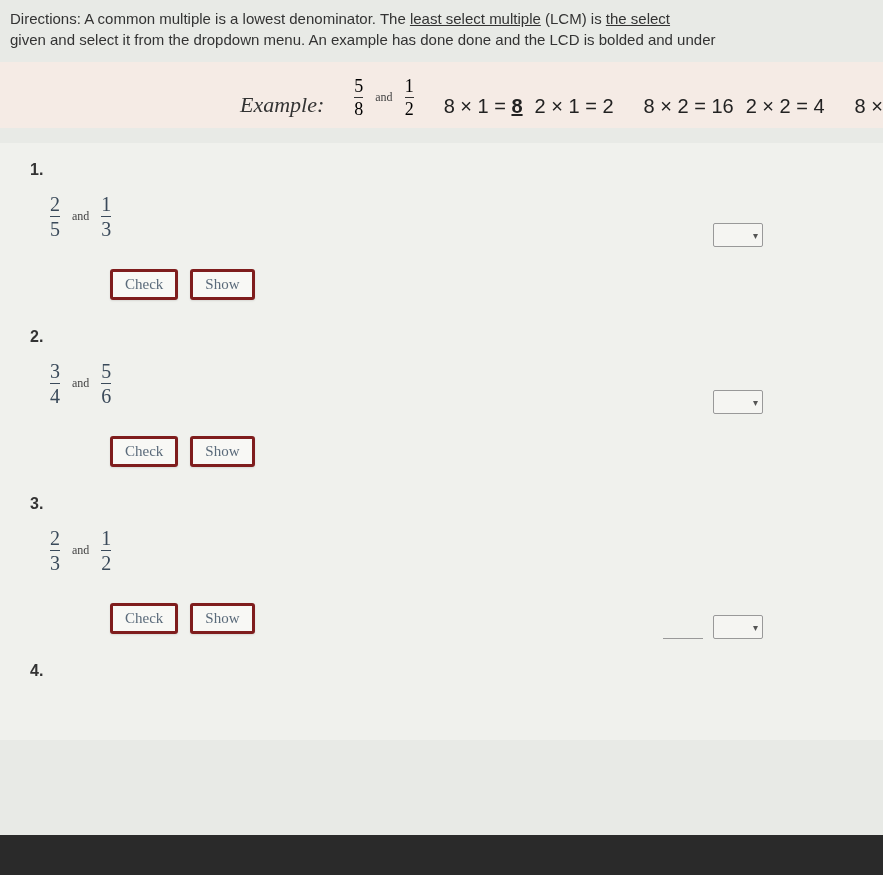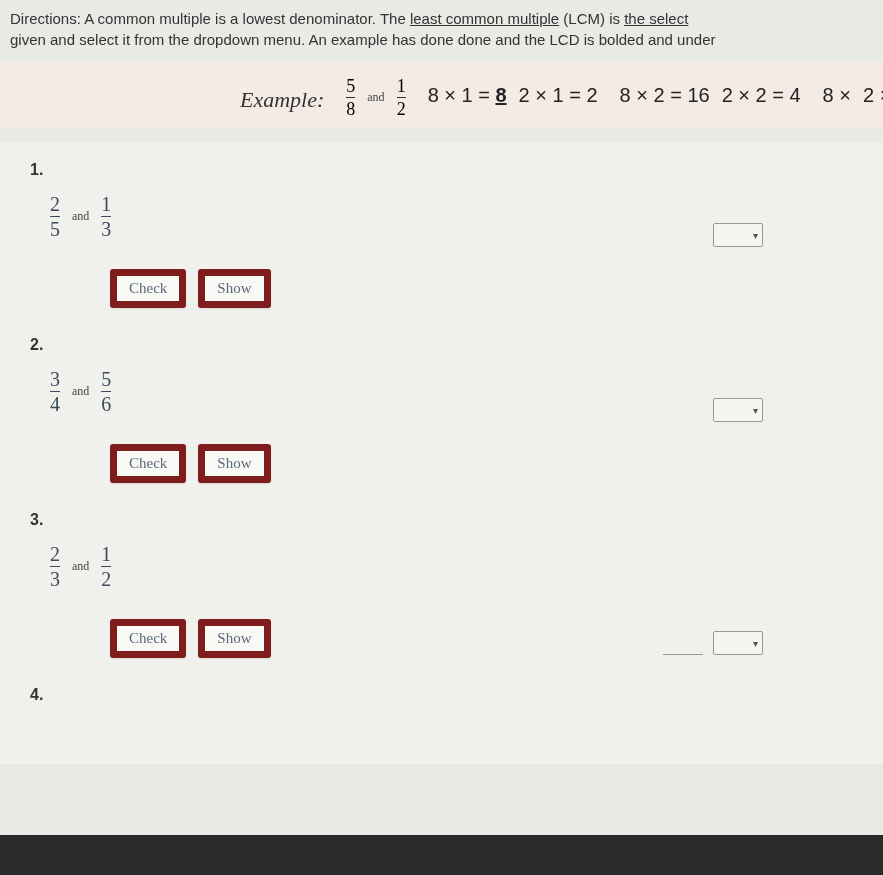--- a/index.html
+++ b/index.html
@@ -25,22 +25,22 @@
     .directions b {
       font-weight: normal;
     }
     .underline {
       text-decoration: underline;
     }
     .example-row {
       background: #f5ebe5;
       padding: 10px 0 10px 0;
       display: flex;
-      align-items: center;
-      gap: 22px;
+      align-items: flex-end;
+      gap: 30px;
       margin-bottom: 15px;
     }
     .example-label {
       font-style: italic;
       font-family: Georgia, serif;
       font-size: 22px;
       color: #333;
       padding-left: 240px;
       padding-top: 10px;
     }
@@ -113,21 +113,21 @@
     }
     .problem-fracs .frac .den {
       border-top-color: #3a4a5a;
     }
     .buttons-row {
       padding-left: 80px;
       display: flex;
       gap: 12px;
     }
     .btn {
-      border: 7px solid #7f1d1d;
+      border: 3px solid #7f1d1d;
       background: #f8f8f5;
       color: #5a6a7a;
       font-family: Georgia, serif;
       font-size: 15px;
       padding: 4px 12px;
       border-radius: 3px;
       cursor: pointer;
       box-shadow: 0 1px 2px rgba(0,0,0,0.1);
     }
     .dropdown {
@@ -172,21 +172,21 @@
       left: 0;
       right: 0;
       height: 40px;
       background: #2a2a2a;
     }
   </style>
 </head>
 <body>
 
 <div class="directions">
-  <b>Directions:</b><span> A common multiple is a lowest denominator. The </span><span class="underline">least common multiple</span><span> (LCM) is </span><span class="underline">the select</span><br><span> given and select it from the dropdown menu. An example has done done and the LCD is bolded and under</span>
+  <b>Directions:</b><span> A common multiple is a lowest denominator. The </span><span class="underline">least select multiple</span><span> (LCM) is </span><span class="underline">the select</span><br><span> given and select it from the dropdown menu. An example has done done and the LCD is bolded and under</span>
 </div>
 
 <div class="example-row">
   <div class="example-label">Example:</div>
   <div class="example-fracs">
     <span class="frac">
       <span class="num">5</span>
       <span class="den">8</span>
     </span>
     <span class="and-text">and</span>

